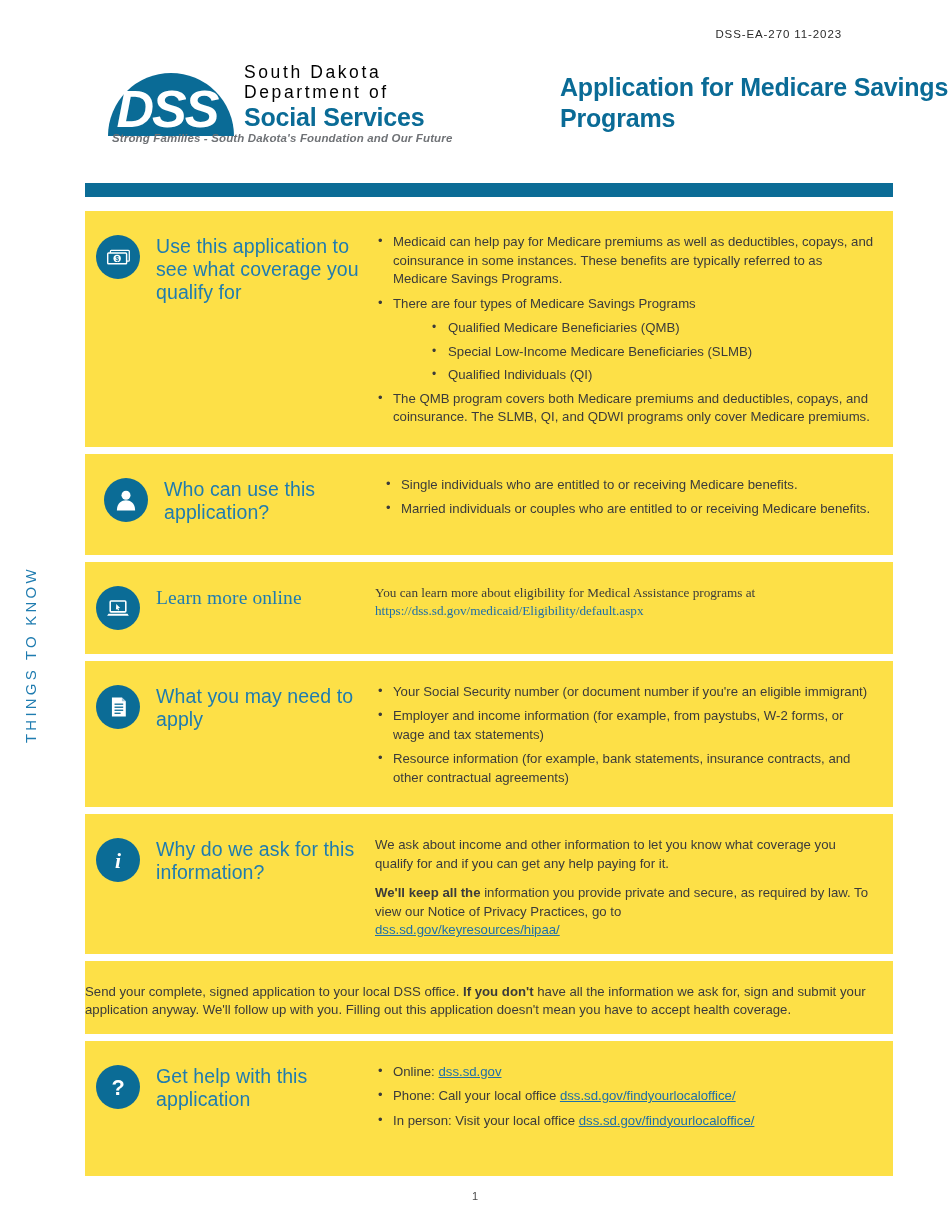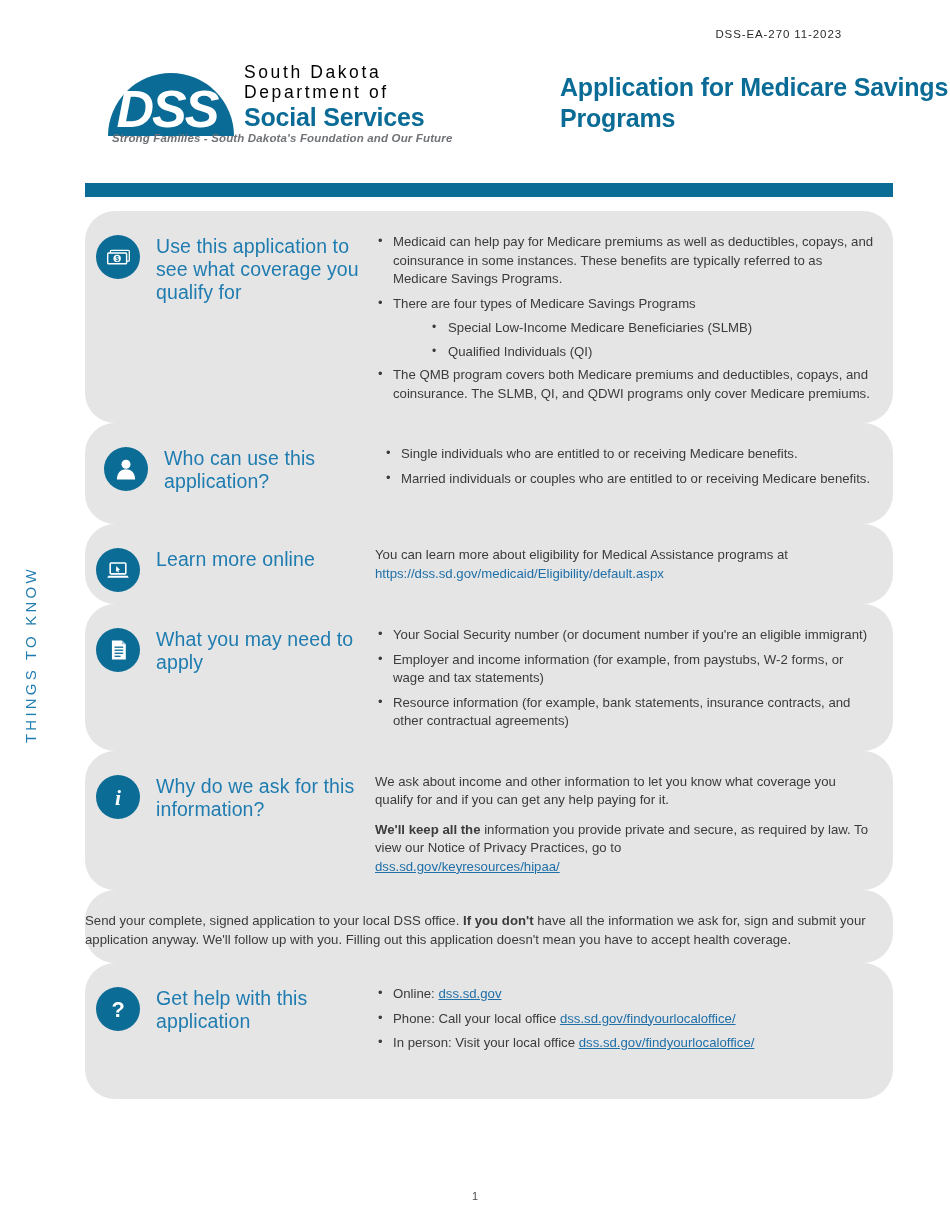--- a/index.html
+++ b/index.html
@@ -118,24 +118,24 @@
   }
 
   
   .sections {
     position: absolute;
     left: 85px;
     top: 211px;
     width: 808px;
   }
   .section {
-    background: #e5e5e5;
+    background: #fde047;
     display: flex;
+    margin-bottom: 7px;
     padding: 14px 0 14px 0;
-    border-radius: 30px;
   }
   .sec-left {
     width: 290px;
     flex: 0 0 290px;
     display: flex;
     align-items: flex-start;
     padding-left: 11px;
   }
   .icon-circle {
     width: 44px;
@@ -204,21 +204,21 @@
     color: #1f6fa8;
     text-decoration: none;
   }
   .link-u {
     color: #1f6fa8;
     text-decoration: underline;
   }
 
   .h-sec1 { min-height: 200px; }
   .h-sec2 { min-height: 90px; padding-bottom: 30px; padding-left: 8px; }
-  .h-sec3 { min-height: 58px; padding-bottom: 12px; }
+  .h-sec3 { min-height: 58px; padding-bottom: 24px; font-family: Liberation Serif, serif; }
   .h-sec4 { min-height: 90px; justify-content: space-between; }
   .h-sec5 { min-height: 80px; }
   .h-sec6 { min-height: 70px; }
   .h-sec7 { min-height: 90px; padding-bottom: 40px; }
 
   
   .page-num {
     position: absolute;
     left: 0;
     width: 950px;
@@ -270,20 +270,21 @@
         </svg>
       </div>
       <div class="sec-heading">Use this application to see what coverage you qualify for</div>
     </div>
     <div class="sec-right">
       <ul class="bullets">
         <li>Medicaid can help pay for Medicare premiums as well as deductibles, copays, and coinsurance in some instances. These benefits are typically referred to as Medicare Savings Programs.</li>
         <li>There are four types of Medicare Savings Programs</li>
       </ul>
       <ul class="sub-bullets">
+        <li>Qualified Medicare Beneficiaries (QMB)</li>
         <li>Special Low-Income Medicare Beneficiaries (SLMB)</li>
         <li>Qualified Individuals (QI)</li>
       </ul>
       <ul class="bullets">
         <li>The QMB program covers both Medicare premiums and deductibles, copays, and coinsurance. The SLMB, QI, and QDWI programs only cover Medicare premiums.</li>
       </ul>
     </div>
   </div>
 
   <div class="section h-sec2">

